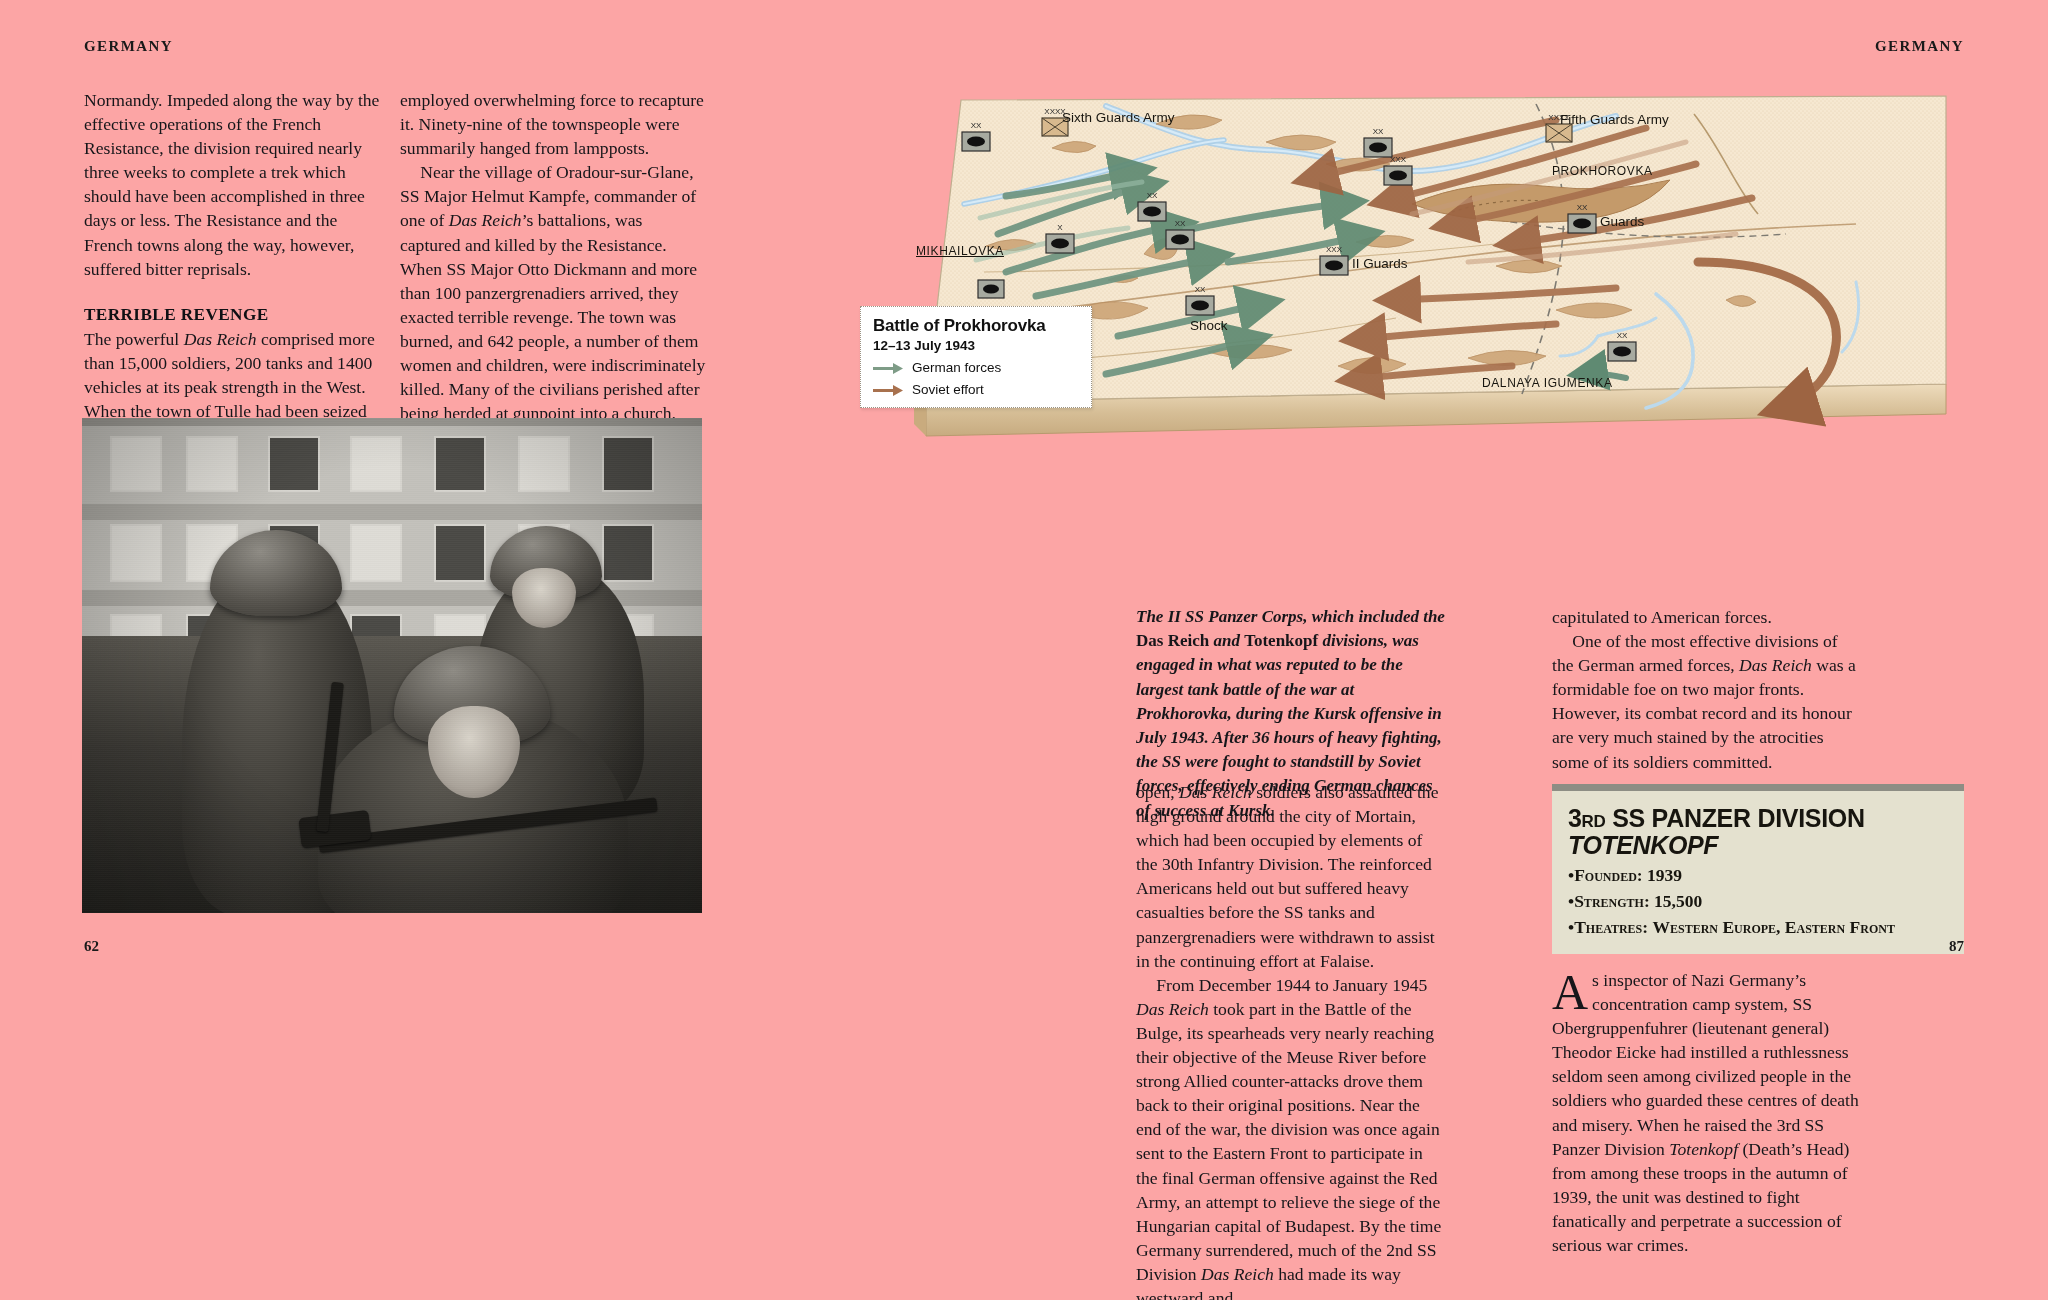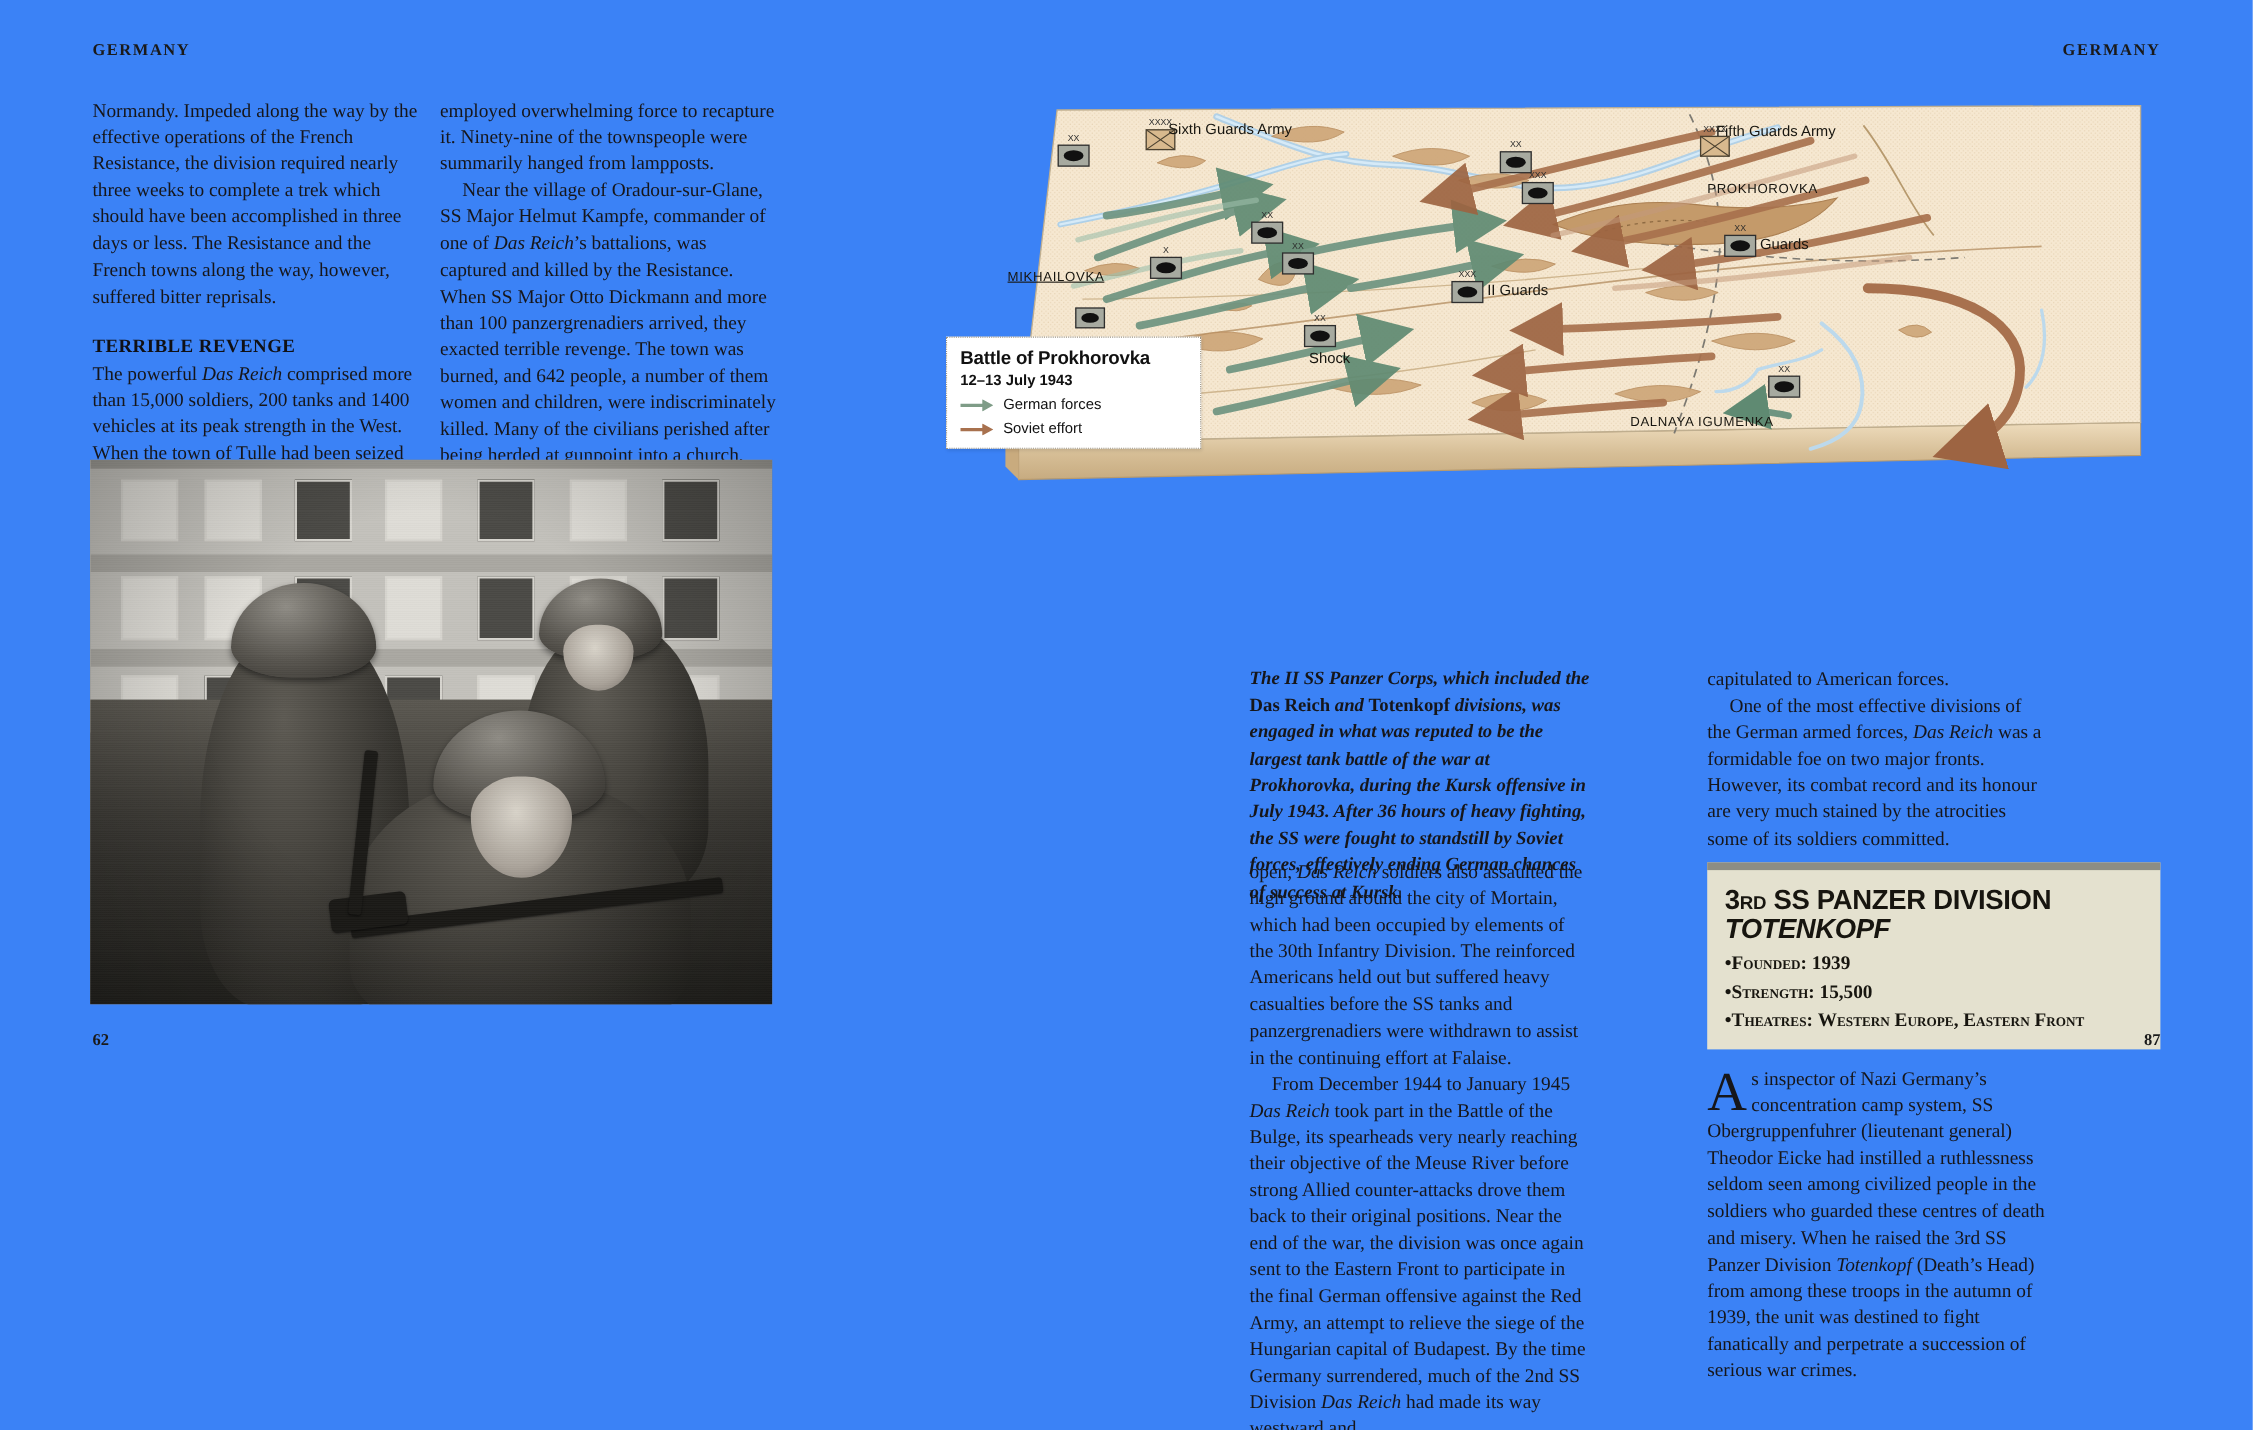--- a/index.html
+++ b/index.html
@@ -3,21 +3,21 @@
 <meta charset="utf-8">
 <style>
   * { box-sizing: border-box; }
   html, body { margin:0; padding:0; }
   body {
     width:2048px; height:1300px;
     background:#ffffff;
     font-family:"Liberation Serif", serif;
     overflow:hidden;
   }
-  .spread { position:relative; width:2048px; height:1300px; background:#3b82f6; }
+  .spread { position:relative; width:2048px; height:1300px; background:#fca5a5; }
 
   
   .running-head {
     position:absolute; font-family:"Liberation Serif", serif;
     font-weight:bold; font-size:15px; letter-spacing:1.4px;
     color:#1a1a1a;
   }
   .folio {
     position:absolute; font-family:"Liberation Serif", serif;
     font-weight:bold; font-size:15px; color:#1a1a1a;

